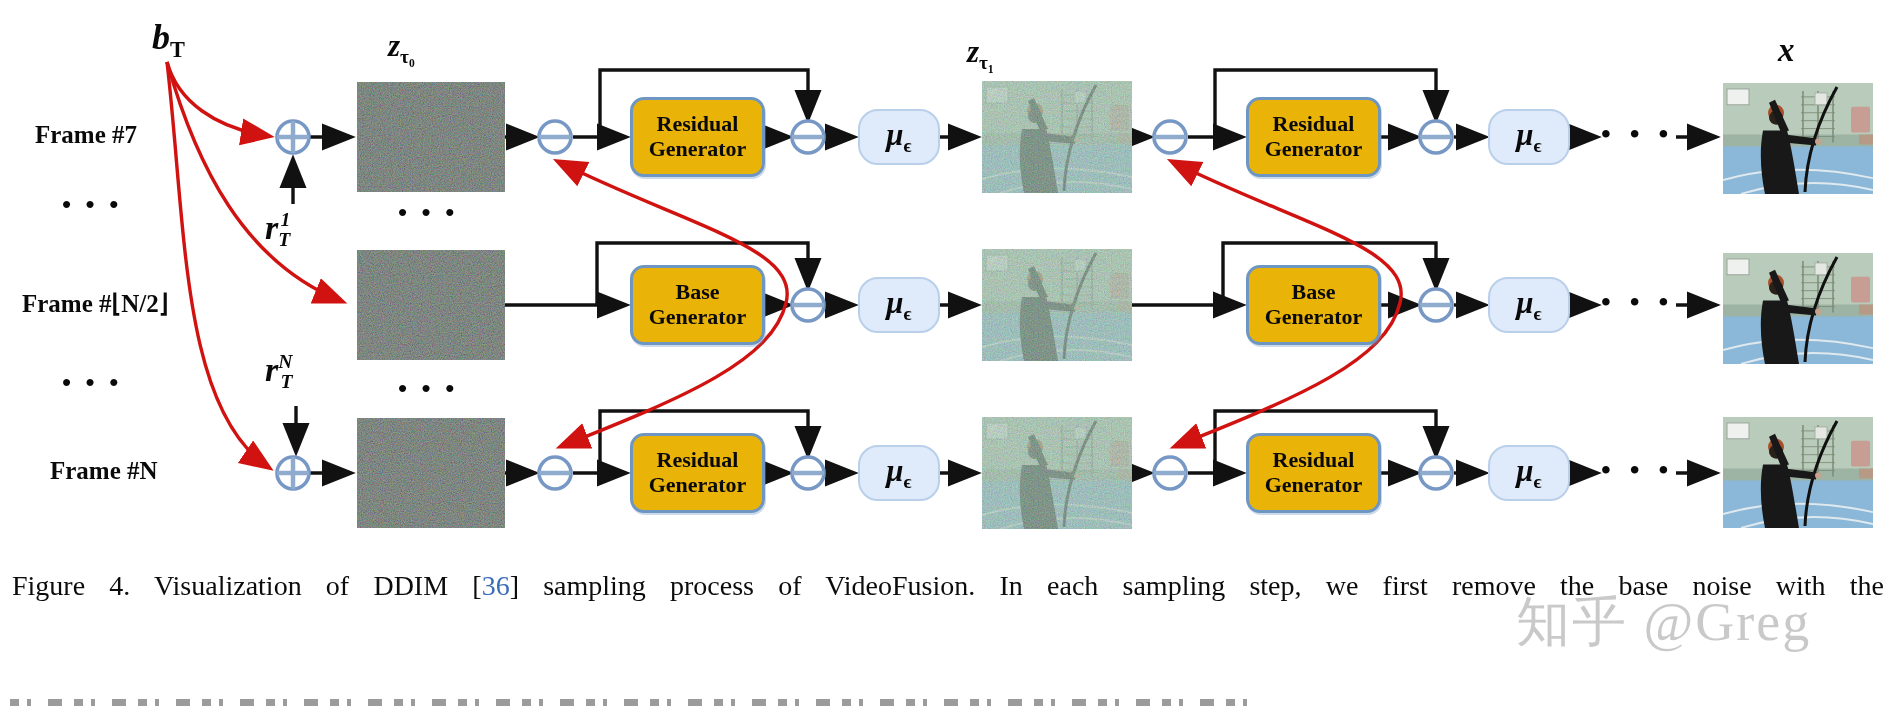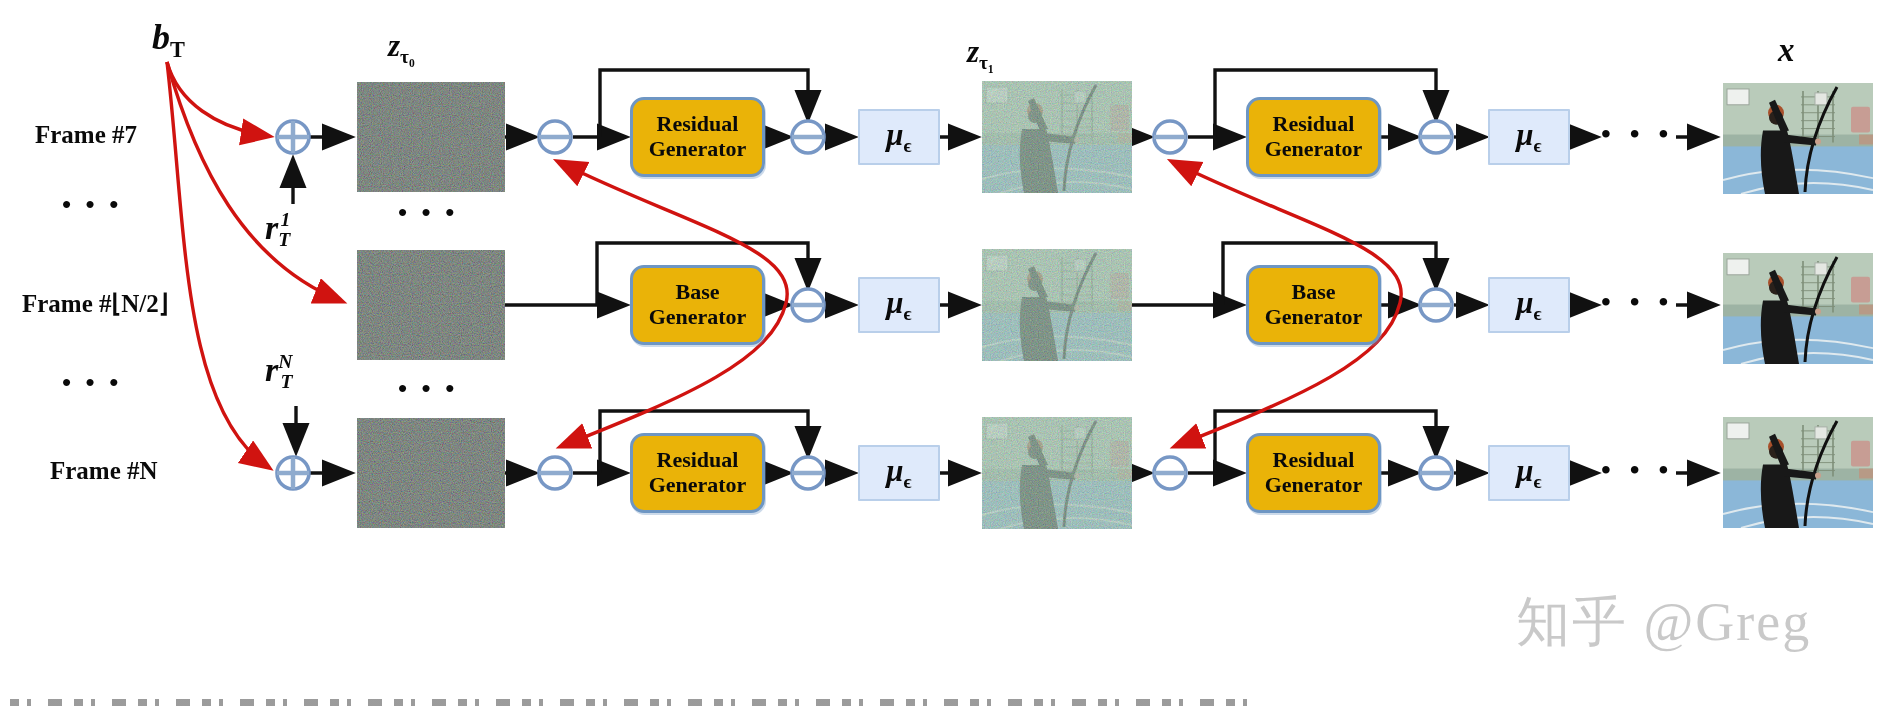--- a/index.html
+++ b/index.html
@@ -19,21 +19,21 @@
   .framelbl{font-weight:bold;font-size:25px;color:#0a0a0a;white-space:nowrap;}
   
   .dots{font-weight:bold;color:#0a0a0a;font-size:26px;letter-spacing:4px;white-space:nowrap;}
   .dots-h{font-size:28px;letter-spacing:6px;}
   
   .gen{width:135px;height:80px;background:#eab308;border:3px solid #6e96c3;border-radius:14px;
        display:flex;flex-direction:column;align-items:center;justify-content:center;
        font-weight:bold;font-size:22px;line-height:1.12;color:#0a0a0a;box-sizing:border-box;
        box-shadow:1px 2px 0 rgba(110,150,195,.35);}
   
-  .mu{width:82px;height:56px;background:#dfeafb;border:2px solid #b9cfea;border-radius:1px;
+  .mu{width:82px;height:56px;background:#dfeafb;border:2px solid #b9cfea;border-radius:20px;
       display:flex;align-items:center;justify-content:center;box-sizing:border-box;}
   .mu .math{font-size:31px;}
   
   .img{display:block;}
   
   .caption{left:12px;top:566px;width:1872px;font-size:28px;line-height:40px;color:#0c0c0c;}
   .cap-line{text-align:justify;text-align-last:justify;white-space:normal;}
   .cap-line.last{text-align-last:left;}
   .ref{color:#3a6db8;}
   .cmath{font-style:italic;}
@@ -312,19 +312,20 @@
       <use href="#gymScene" width="150" height="111"></use>
     </svg>
   <svg class="abs img" style="left:1723px;top:253px" width="150" height="111">
       <use href="#gymScene" width="150" height="111"></use>
     </svg>
   <svg class="abs img" style="left:1723px;top:417px" width="150" height="111">
       <use href="#gymScene" width="150" height="111"></use>
     </svg>
 
   <div class="abs caption">
+    <div class="cap-line"><span>Figure 4.  Visualization of DDIM [</span><span class="ref">36</span><span>] sampling process of VideoFusion.  In each sampling step, we first remove the base noise with the</span></div>
   </div>
 
   <div class="abs watermark">知乎 @Greg</div>
 
   <div class="abs cutline"></div>
 
 </div>
 
 </body></html>

